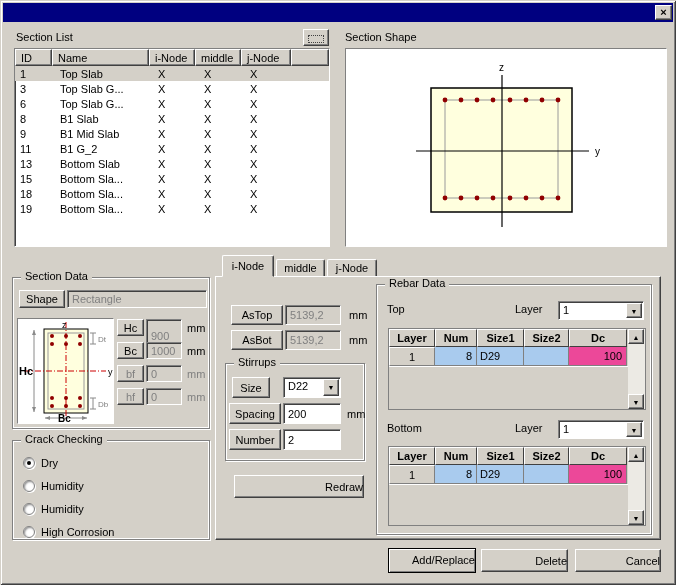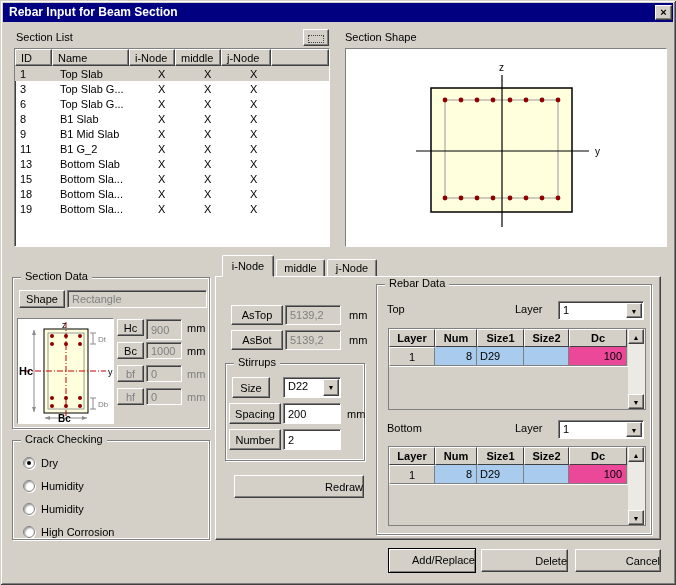--- a/index.html
+++ b/index.html
@@ -26,21 +26,21 @@
   .titlebar { left:3px; top:3px; width:670px; height:19px; background:#000080; color:#fff; }
   .title-text { position:absolute; left:6px; top:2px; font-weight:bold; font-size:12px; }
   .close-btn { position:absolute; left:652px; top:2px; width:17px; height:15px;
                font-weight:bold; font-size:11px; line-height:13px; text-align:center; color:#000; }
 
   
   .list { left:14px; top:48px; width:316px; height:199px; }
   .list-head { display:flex; height:17px; }
   .list-hcell { padding-left:5px; display:flex; align-items:center; }
   .list-row { display:flex; height:15px; align-items:center; }
-  .c-id{width:37px} .c-name{width:77px} .c-inode{width:46px} .c-middle{width:46px} .c-jnode{width:50px} .c-fill{flex:1}
+  .c-id{width:37px} .c-name{width:97px} .c-inode{width:46px} .c-middle{width:46px} .c-jnode{width:50px} .c-fill{flex:1}
   .cell-id{ width:37px; padding-left:5px; } .cell-name{ width:97px; padding-left:8px; }
   .cell-x{ width:46px; padding-left:9px; } .cell-x2{ width:50px; padding-left:9px; }
   .row-selected { background:#d4d0c8; }
 
   
   .shapebox { left:345px; top:48px; width:322px; height:199px; background:#fff;
               border:1px solid; border-color:#808080 #ffffff #ffffff #808080; }
 
   
   .tab { background:#d4d0c8; text-align:center;
@@ -90,21 +90,20 @@
   .btn { text-align:right; }
   .btn-default { border:1px solid #000; background:#d4d0c8;
                  box-shadow: inset 1px 1px 0 #ffffff, inset -1px -1px 0 #808080; }
   .picker-icon { display:inline-block; width:16px; height:8px; border:1px dotted #404040; margin-top:3px; }
   svg text { font-family:"Liberation Sans",sans-serif; }
 </style>
 </head>
 <body>
 
 <div class="abs titlebar">
-  <span class="title-text">Rebar Input for Beam Section</span>
   <div class="close-btn raised">
     <span>×</span>
   </div>
 </div>
 
 <span class="abs" style="left:16px; top:31px;">Section List</span>
 <div class="abs raised labelbox" style="left:303px; top:29px; width:26px; height:17px;">
   <span class="picker-icon"></span>
 </div>
 
@@ -266,21 +265,21 @@
       <text x="1" y="56" font-size="11" font-weight="bold">Hc</text>
       <text x="40" y="103" font-size="10" font-weight="bold">Bc</text>
       <text x="80" y="23" font-size="8" fill="#808080">Dt</text>
       <text x="80" y="88" font-size="8" fill="#808080">Db</text>
     </svg>
   </div>
 
   <div class="abs raised labelbox" style="left:104px; top:41px; width:27px; height:17px;">
       <span>Hc</span>
     </div>
-  <div class="abs sunken disabled field-text" style="left:133px; top:41px; width:36px; height:21px;">
+  <div class="abs sunken disabled field-text" style="left:133px; top:41px; width:36px; height:34px;">
       <span>900</span>
     </div>
   <span class="abs" style="left:174px; top:44px;">mm</span>
 
   <div class="abs raised labelbox" style="left:104px; top:64px; width:27px; height:17px;">
       <span>Bc</span>
     </div>
   <div class="abs sunken disabled field-text" style="left:133px; top:64px; width:36px; height:17px;">
       <span>1000</span>
     </div>

